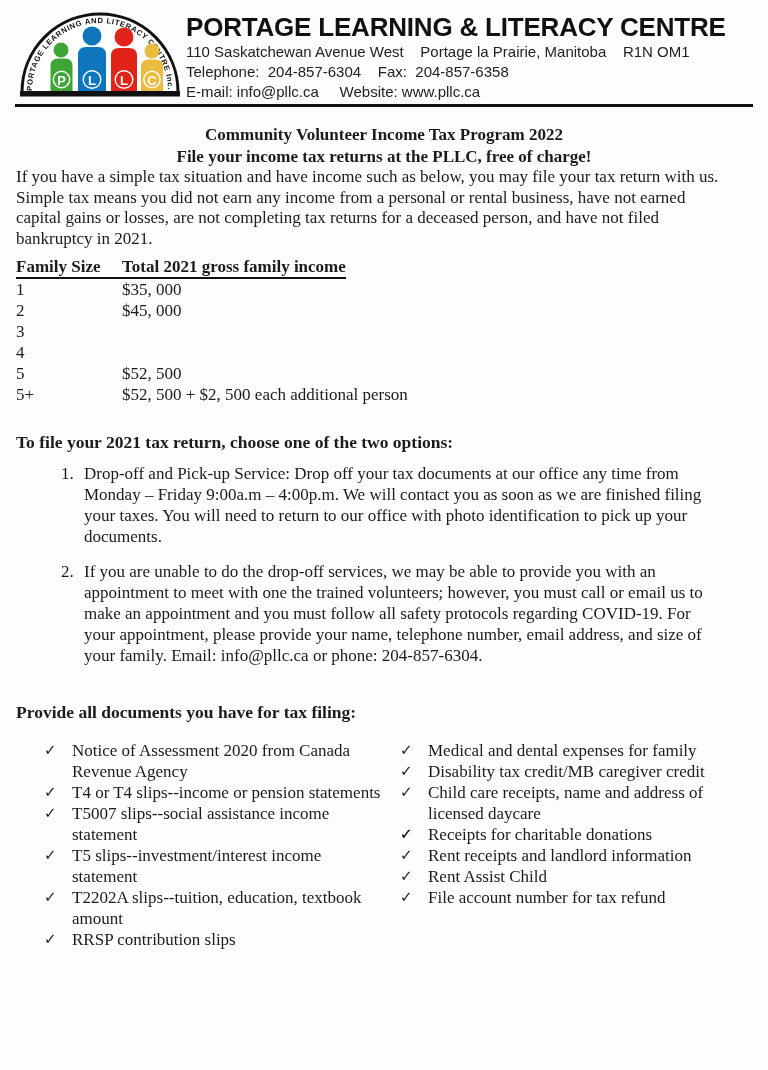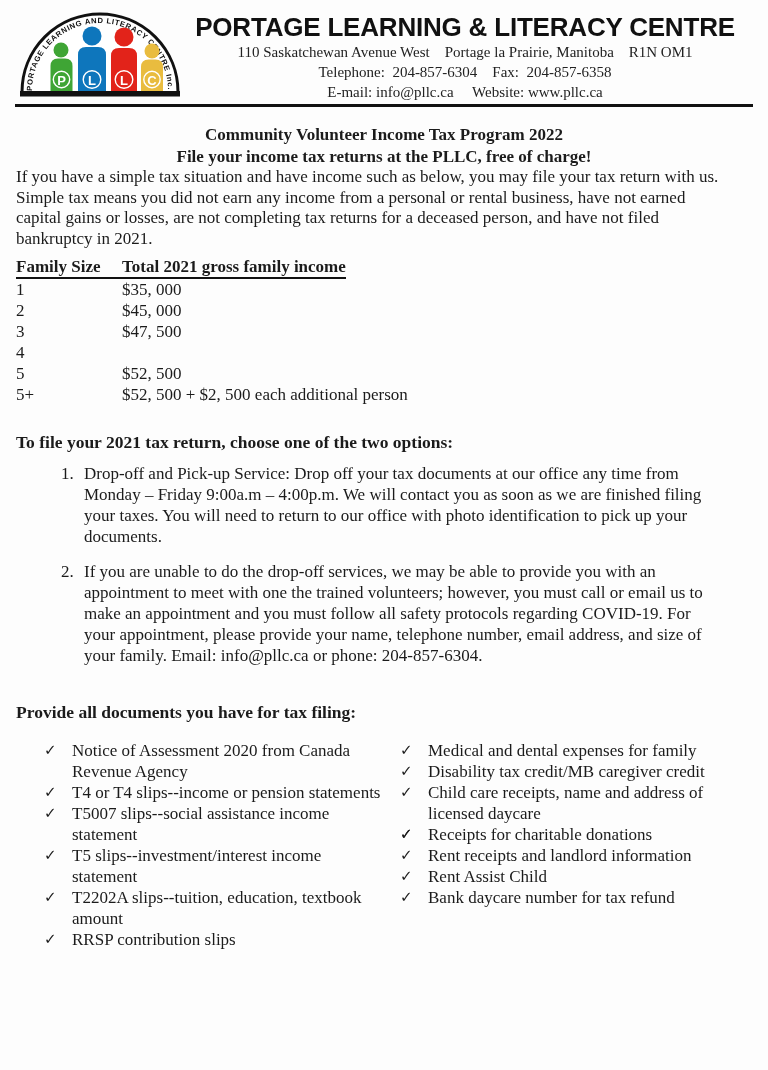--- a/index.html
+++ b/index.html
@@ -7,28 +7,28 @@
   .page {
     width: 768px; height: 1070px; margin: 0 auto;
     background: #fdfdfd; color: #1b1b1b;
     font-family: "Liberation Serif", serif;
     font-size: 17px; position: relative; overflow: hidden;
   }
   
   .header { display: flex; align-items: flex-start; padding: 5px 24px 0 14px; }
   .logo { width: 172px; height: 96px; flex-shrink: 0; }
   .header-text {
-    flex: 1; text-align: center;
+    flex: 1; text-align: left;
     font-family: "Liberation Sans", sans-serif; padding-top: 8px;
   }
   .org-name {
     font-size: 26px; font-weight: bold; white-space: nowrap;
     line-height: 1.12; letter-spacing: -0.2px; color: #111;
   }
-  .contact-line { font-size: 15px; line-height: 20px; white-space: pre; color: #222; font-family: Liberation Serif, serif; }
+  .contact-line { font-size: 15px; line-height: 20px; white-space: pre; color: #222; }
   .rule { border-top: 3.5px solid #111; margin: 2px 15px 0 15px; }
   
   .content { padding: 0 48px 0 16px; }
   .intro { text-align: center; font-weight: bold; margin-top: 17px; line-height: 21.5px; margin-right: -32px; }
   .sec { font-size: 17.5px; font-weight: bold; margin: 0; line-height: 21px; }
   .who-h { margin-top: 24px; }
   .para { margin: 0; line-height: 20.6px; text-align: left; }
   
   .tbl { margin-top: 7px; line-height: 21px; }
   .tbl-row { display: flex; }
@@ -138,21 +138,20 @@
             <span class="c2">$35, 000</span>
           </div>
 
           <div class="tbl-row">
             <span class="c1">2</span>
             <span class="c2">$45, 000</span>
           </div>
 
           <div class="tbl-row">
             <span class="c1">3</span>
-            <span class="c2">$47, 500</span>
           </div>
 
           <div class="tbl-row">
             <span class="c1">4</span>
           </div>
 
           <div class="tbl-row">
             <span class="c1">5</span>
             <span class="c2">$52, 500</span>
           </div>
@@ -243,19 +242,19 @@
             <span>Rent receipts and landlord information</span>
           </li>
 
           <li class="check-item">
             <span class="check">✓</span>
             <span>Rent Assist Child</span>
           </li>
 
           <li class="check-item">
             <span class="check">✓</span>
-            <span>Bank daycare number for tax refund</span>
+            <span>File account number for tax refund</span>
           </li>
         </ul>
     </div>
 
   </div>
 </div>
 
 </body></html>

